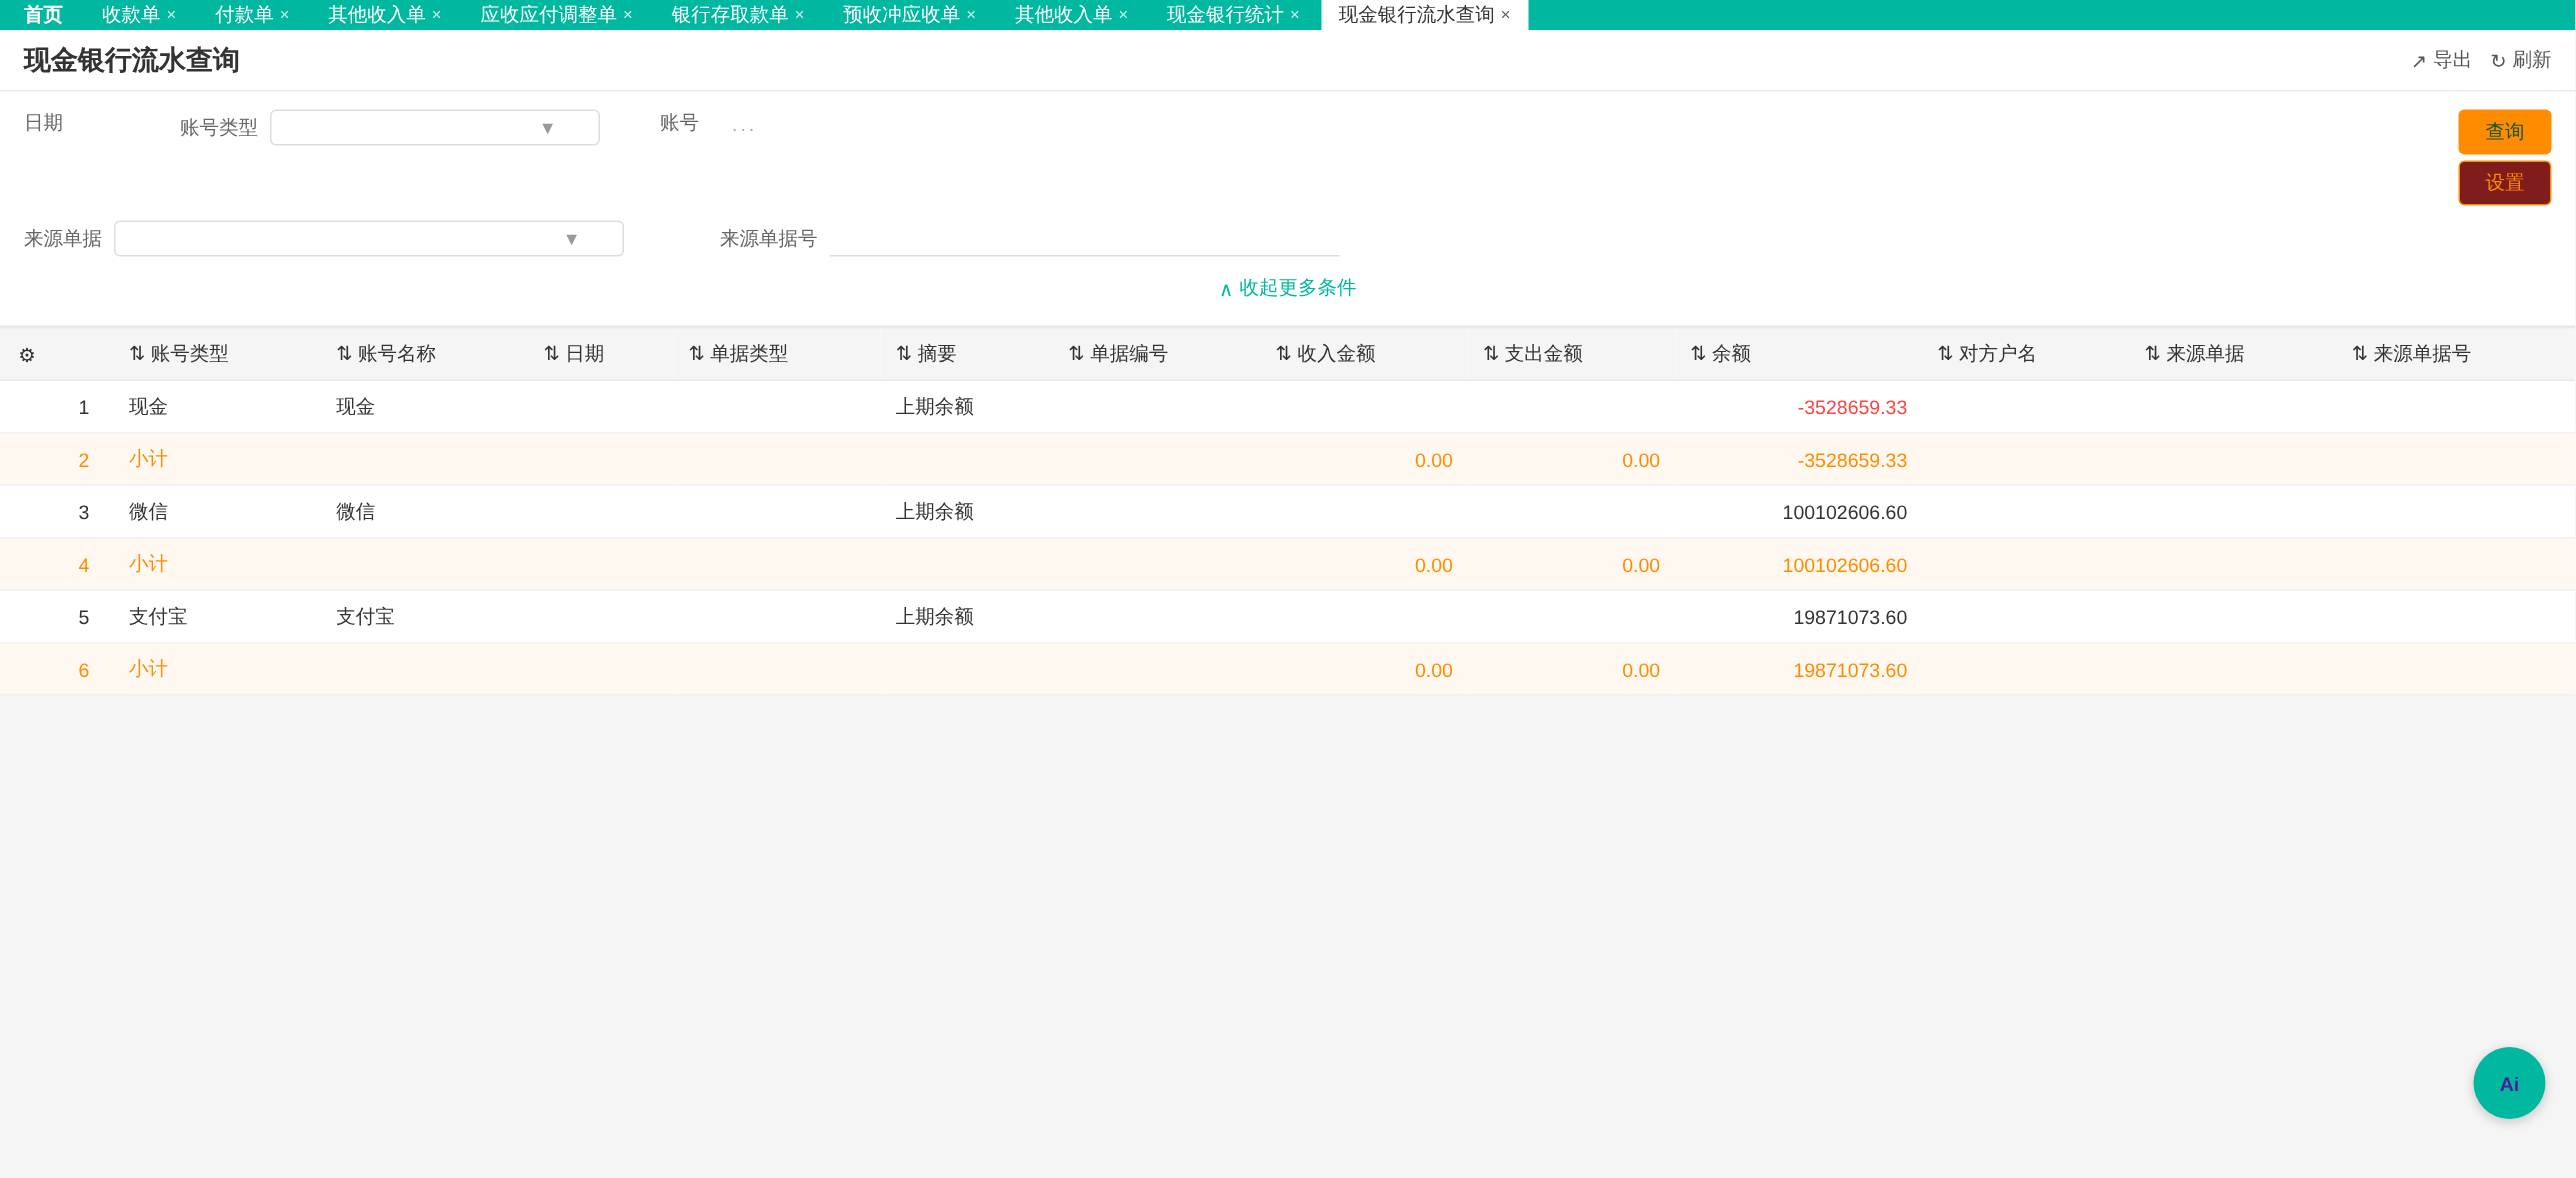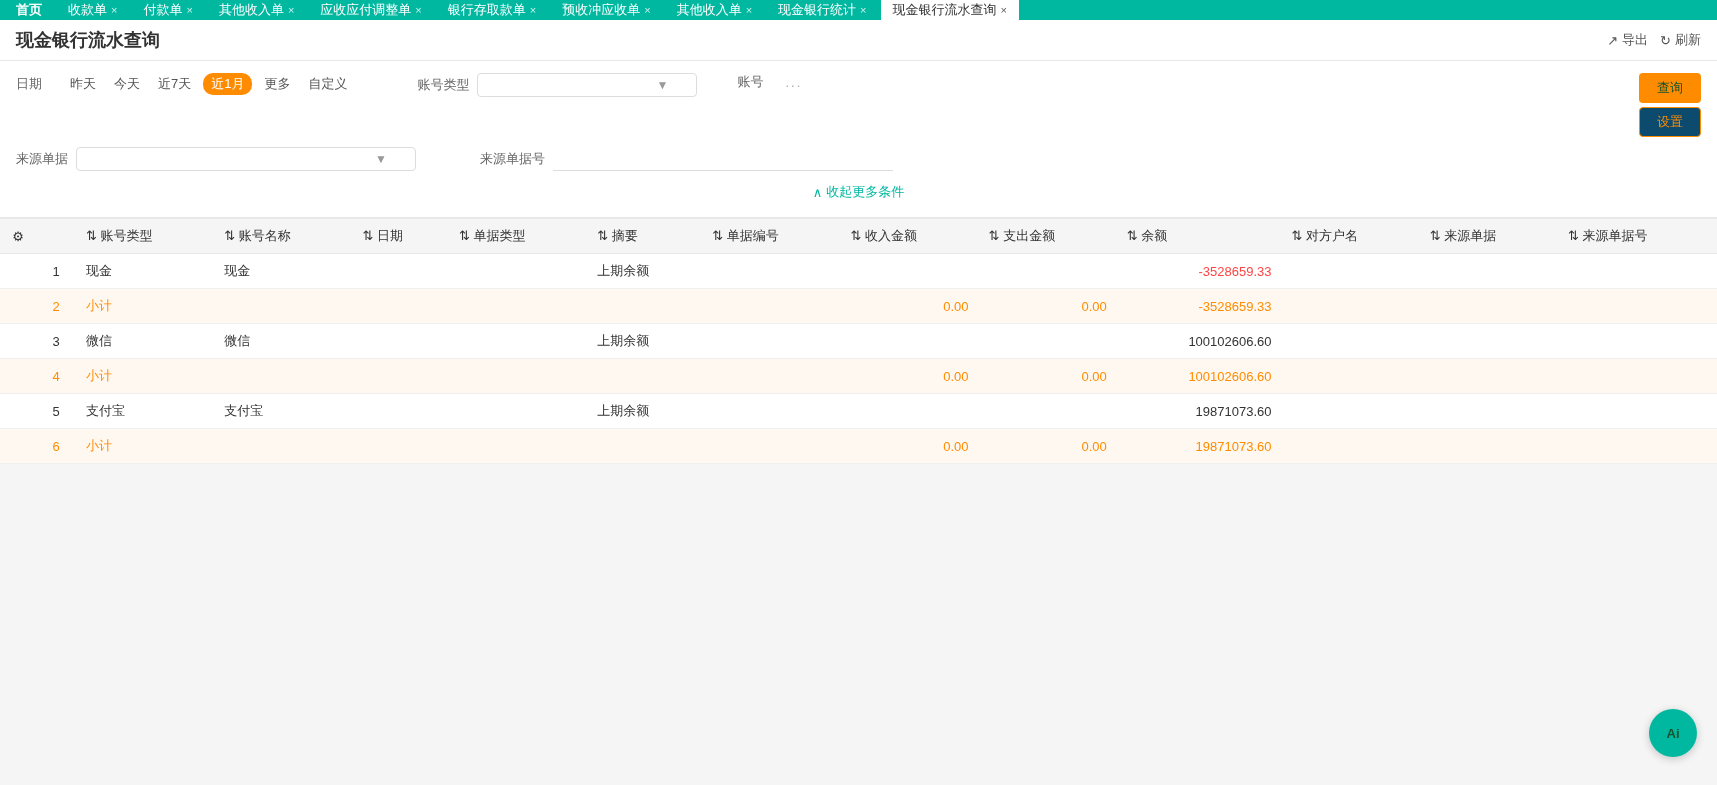--- a/index.html
+++ b/index.html
@@ -123,21 +123,21 @@
       background: #ff8c00;
       color: #14532d;
       border: none;
       border-radius: 4px;
       padding: 6px 18px;
       cursor: pointer;
       font-size: 13px;
       white-space: nowrap;
     }
     .btn-settings {
-      background: #0c4a6e;
+      background: #7f1d1d;
       color: #ff8c00;
       border: 1px solid #ff8c00;
       border-radius: 4px;
       padding: 5px 14px;
       cursor: pointer;
       font-size: 13px;
       white-space: nowrap;
     }
     .collapse-bar {
       display: flex;
@@ -253,28 +253,20 @@
     </div>
   </div>
 </div>
 
 <div class="filter-area">
   <div style="display:flex; gap:24px; align-items:flex-start; margin-bottom:10px;">
 
     <div style="display:flex; flex-direction:column; gap:4px;">
       <div style="display:flex; align-items:center; gap:8px;">
         <span class="filter-label">日期</span>
-        <div class="date-shortcuts">
-          <span class="date-shortcut">昨天</span>
-          <span class="date-shortcut">今天</span>
-          <span class="date-shortcut">近7天</span>
-          <span class="date-shortcut active">近1月</span>
-          <span class="date-shortcut">更多</span>
-          <span class="date-shortcut">自定义</span>
-        </div>
       </div>
     </div>
 
     <div style="display:flex; align-items:center; gap:8px; margin-left:40px;">
       <span class="filter-label">账号类型</span>
       <div class="filter-select" style="width:220px;">
         <span></span>
         <span class="chevron">▼</span>
       </div>
     </div>
@@ -450,15 +442,15 @@
     <td style="text-align:right;">0.00</td>
     <td style="text-align:right; ">19871073.60</td>
     <td></td>
     <td></td>
     <td></td>
   </tr>
       </tbody>
   </table>
 </div>
 
-<div style="position:fixed; bottom:28px; right:20px; background:#00b8a0; color:#14532d; border-radius:50%; width:48px; height:48px; display:flex; align-items:center; justify-content:center; font-size:16px; font-weight:bold; cursor:pointer; box-shadow: 0 2px 8px rgba(0,0,0,0.2);">
+<div style="position:fixed; bottom:39px; right:20px; background:#00b8a0; color:#4c1d95; border-radius:50%; width:48px; height:48px; display:flex; align-items:center; justify-content:center; font-size:16px; font-weight:bold; cursor:pointer; box-shadow: 0 2px 8px rgba(0,0,0,0.2);">
   <span>Ai</span>
 </div>
 
 </body></html>

